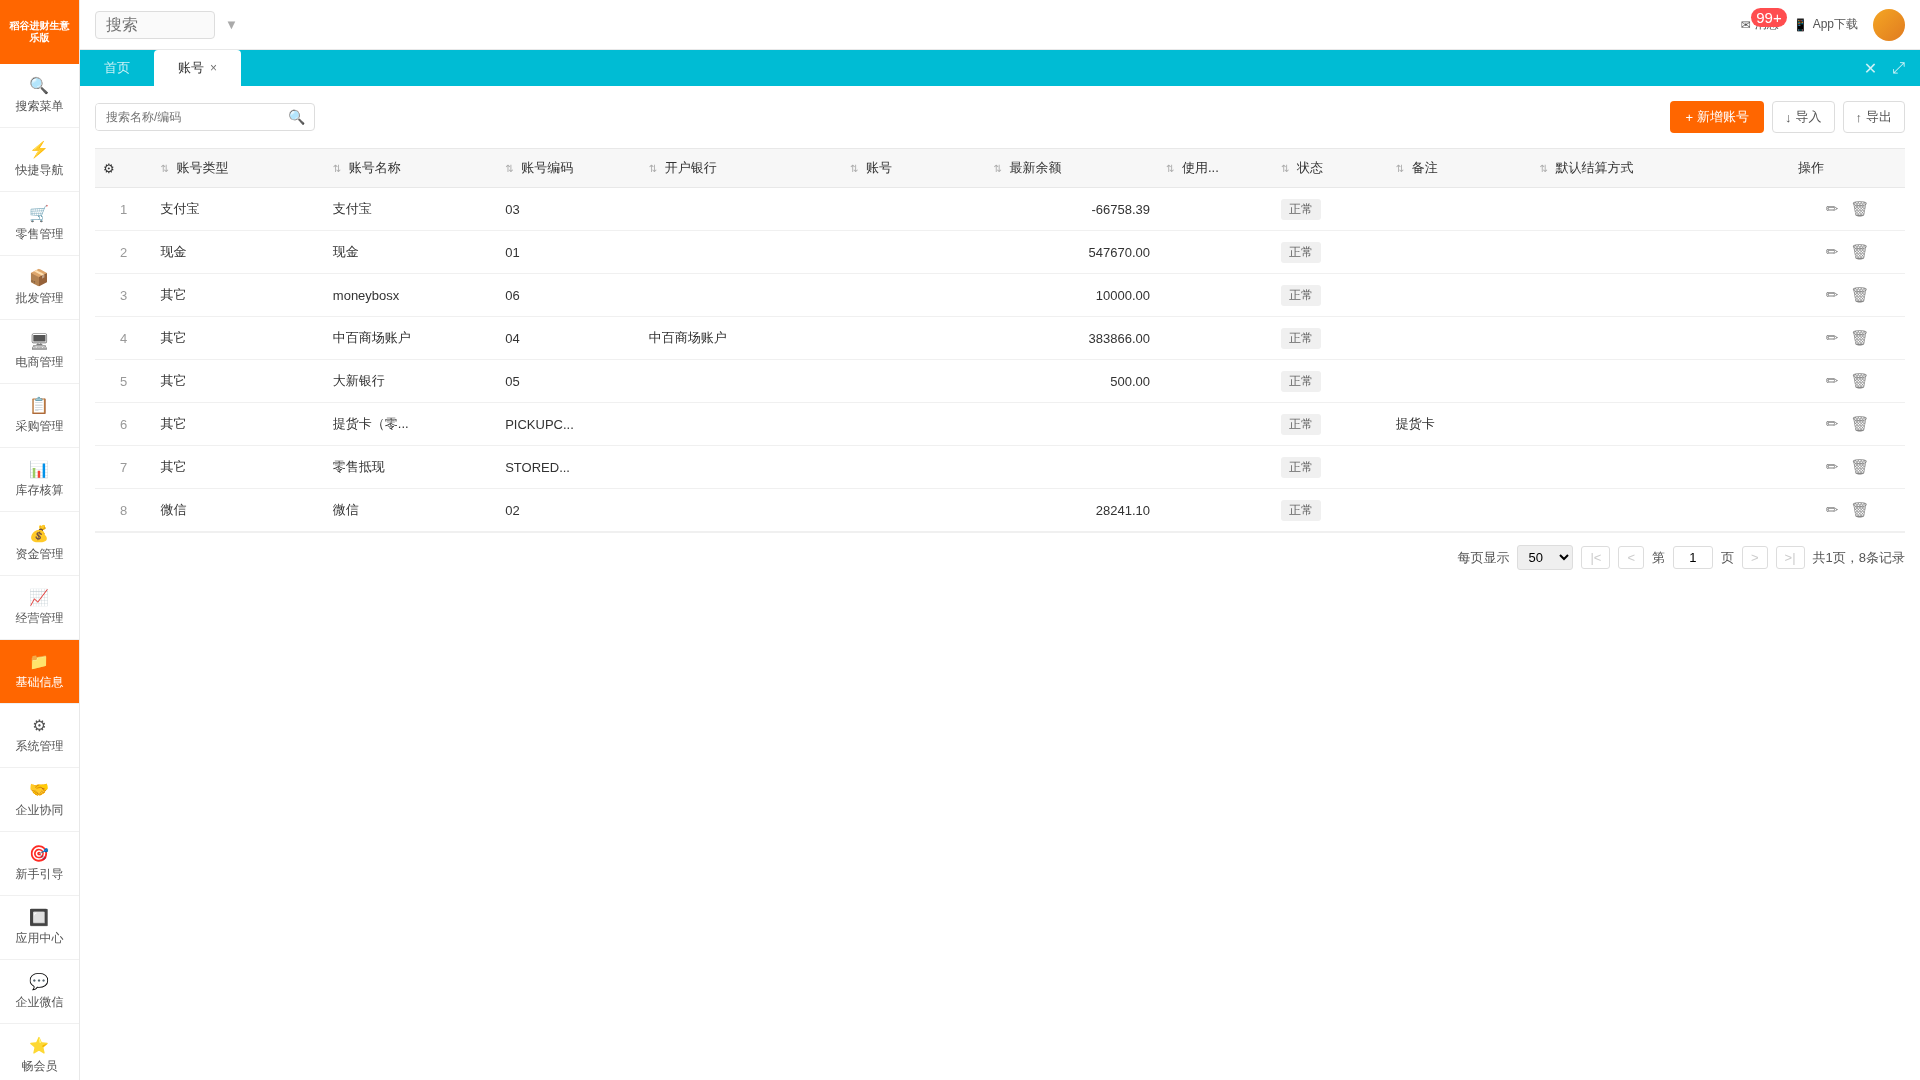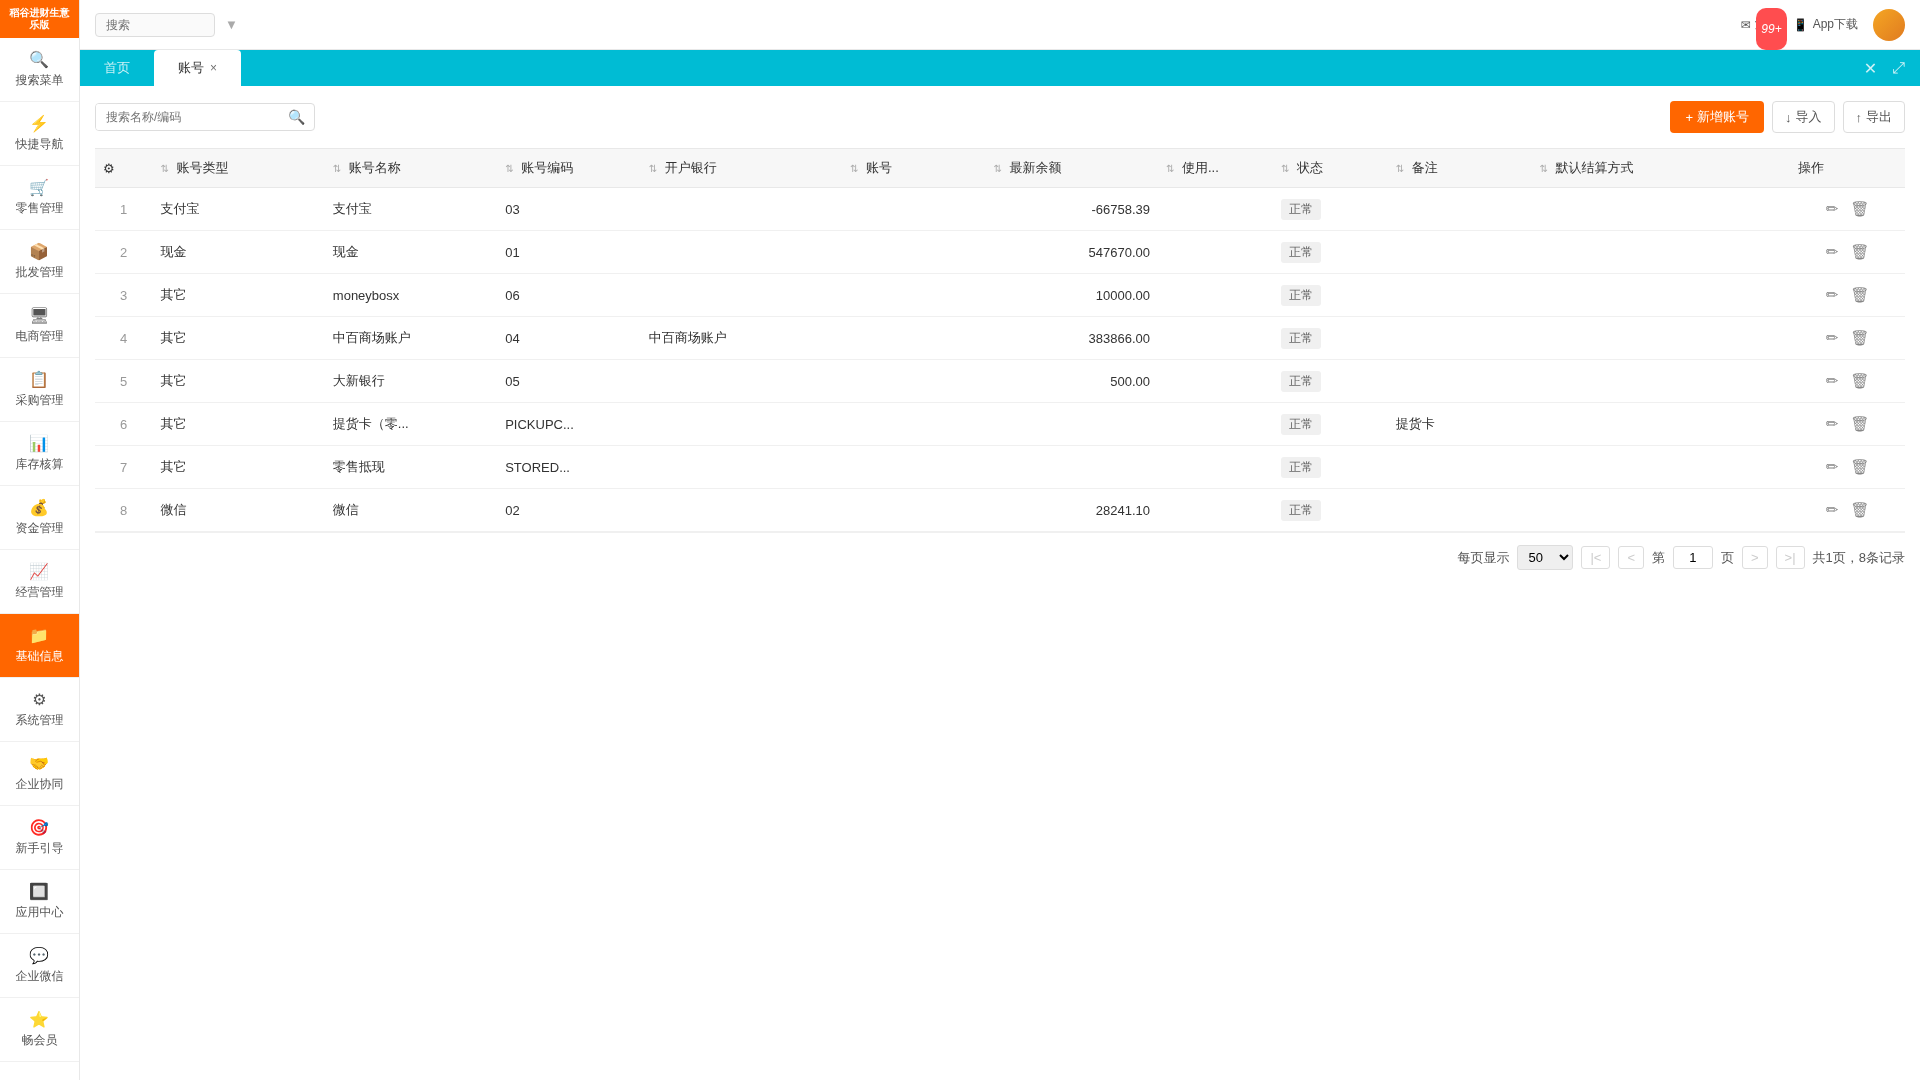--- a/index.html
+++ b/index.html
@@ -9,21 +9,21 @@
     .sidebar {
       width: 80px;
       background: #fff;
       display: flex;
       flex-direction: column;
       border-right: 1px solid #e8e8e8;
       flex-shrink: 0;
     }
     .sidebar-logo {
       background: #ff6600;
-      height: 38px;
+      height: 64px;
       display: flex;
       align-items: center;
       justify-content: center;
       color: #fff;
       font-size: 11px;
       font-weight: bold;
       flex-shrink: 0;
     }
     .sidebar-logo-text { font-size: 10px; color: #fff; text-align: center; line-height: 1.2; }
     .sidebar-item {
@@ -55,45 +55,44 @@
       align-items: center;
       justify-content: space-between;
       padding: 0 15px;
       flex-shrink: 0;
     }
     .top-header-left { display: flex; align-items: center; gap: 10px; }
     .search-box-top {
       border: 1px solid #ddd;
       border-radius: 4px;
       padding: 4px 10px;
-      font-size: 12px;
+      font-size: 16px;
       width: 120px;
       color: #999;
       background: #fafafa;
     }
     .top-header-right { display: flex; align-items: center; gap: 15px; }
     .msg-btn {
       display: flex;
       align-items: center;
       gap: 4px;
       cursor: pointer;
       color: #555;
       font-size: 12px;
       position: relative;
     }
     .badge {
       background: #ff4d4f;
       color: #fff;
       border-radius: 10px;
-      padding: 14px 5px;
-      font-size: 12px;
+      padding: 1px 5px;
+      font-size: 15px;
       position: absolute;
       top: -8px;
       right: -8px;
-      font-style: italic;
     }
     .app-download { display: flex; align-items: center; gap: 4px; cursor: pointer; color: #555; font-size: 12px; }
     .avatar { width: 32px; height: 32px; border-radius: 50%; background: #ccc; overflow: hidden; cursor: pointer; }
 
     
     .tab-bar {
       background: #00bcd4;
       height: 36px;
       display: flex;
       align-items: center;

